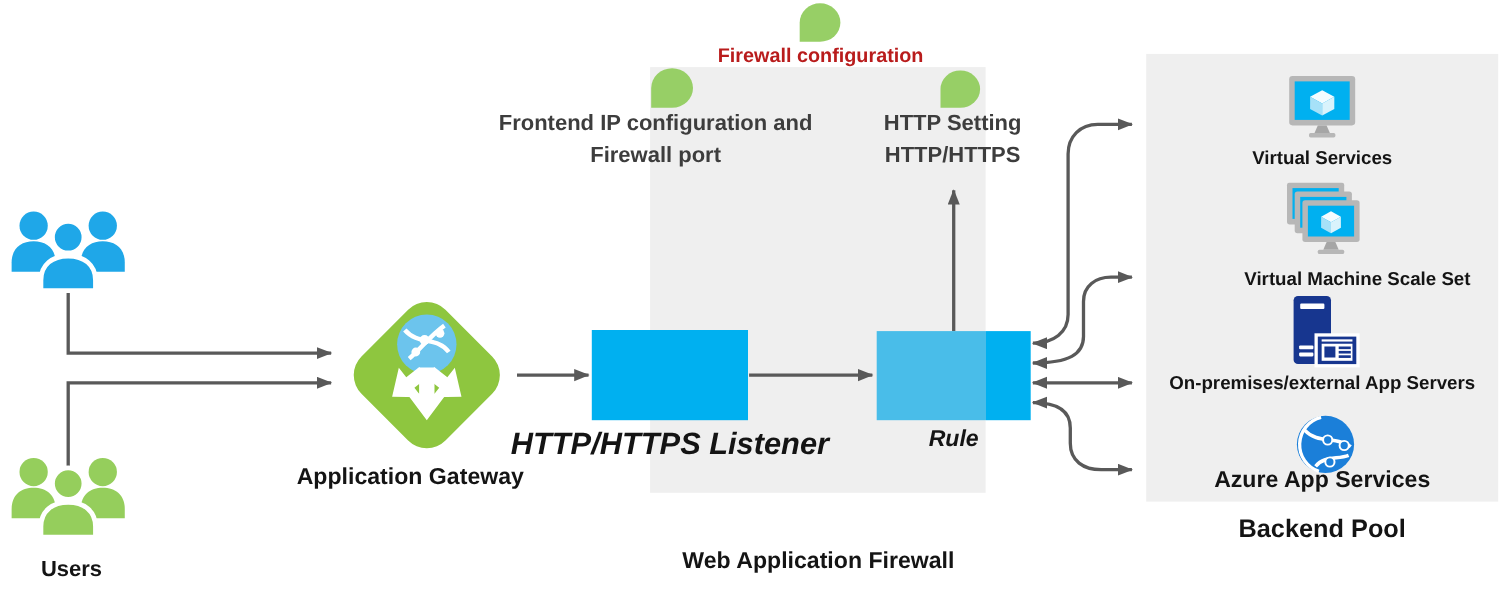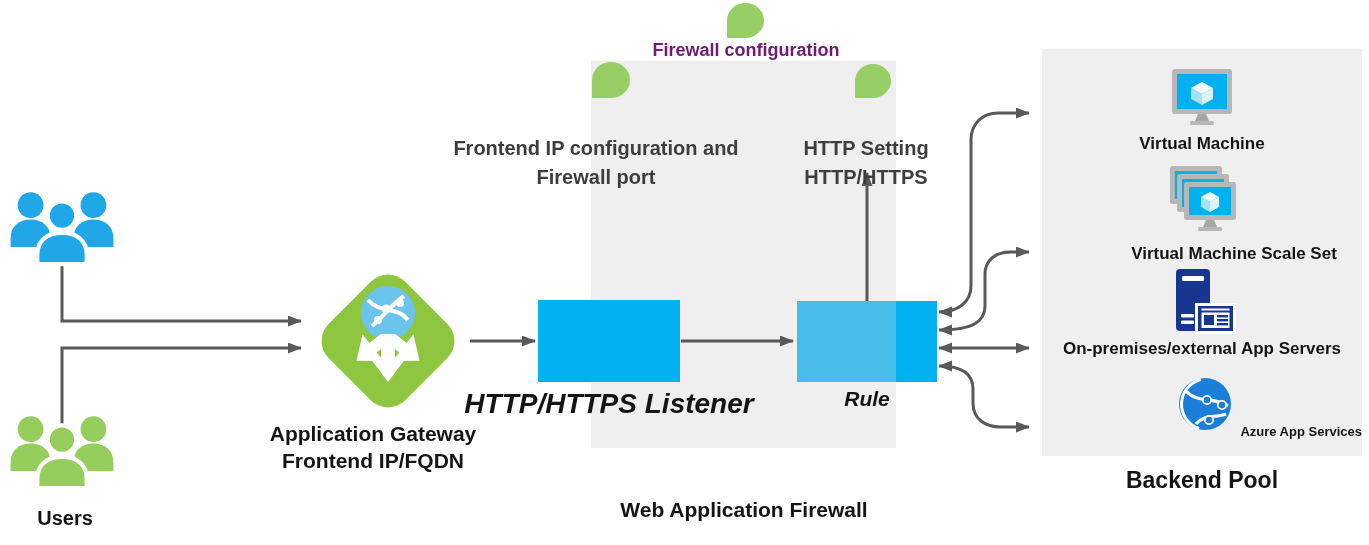--- a/index.html
+++ b/index.html
@@ -7,21 +7,21 @@
     position:relative;width:1369px;height:545px;background:#ffffff;
     font-family:"Liberation Sans",sans-serif;overflow:hidden;
   }
   .panel{position:absolute;background:var(--panel-gray);z-index:0;}
   svg.overlay{position:absolute;left:0;top:0;z-index:1;}
   .rect,.icon{position:absolute;z-index:2;}
   .lbl{
     position:absolute;z-index:2;font-weight:bold;color:var(--label-text);
     text-align:center;line-height:1.28;white-space:nowrap;
   }
-  .ann{color:var(--annotation-text);margin-top:36px;}
+  .ann{color:var(--annotation-text);}
   .tear{
     position:absolute;z-index:3;background:var(--marker-green);
     border-radius:50% 50% 50% 0;
   }
   .r-listener{left:538px;top:300px;width:142px;height:82px;background:var(--accent-blue);}
   .r-rule{
     left:797px;top:301px;width:140px;height:81px;
     background:linear-gradient(to right,var(--blue-muted) 0 70.7%,var(--accent-blue) 70.7% 100%);
   }
   .arrow-line{stroke:var(--arrow-gray);stroke-width:3;fill:none;}
@@ -82,33 +82,32 @@
     <polygon points="75,72 89,72 89,96 100,96 82,120 64,96 75,96" fill="#ffffff"></polygon>
     <g transform="rotate(52 82 74)">
       <polygon points="76,78 88,78 88,93 99,93 82,114 65,93 76,93" fill="#ffffff"></polygon>
     </g>
     <g transform="rotate(-52 82 74)">
       <polygon points="76,78 88,78 88,93 99,93 82,114 65,93 76,93" fill="#ffffff"></polygon>
     </g>
   </svg>
   <div class="lbl" style="left:223px;width:300px;top:420px;font-size:21px;line-height:27px;">
     <div>Application Gateway</div>
-    <div>Frontend IP/FQDN</div>
   </div>
 
   <div class="rect r-listener"></div>
   <div class="lbl" style="left:459px;width:300px;top:386px;font-size:28px;font-style:italic;">HTTP/HTTPS Listener</div>
 
   <div class="rect r-rule"></div>
   <div class="lbl" style="left:767px;width:200px;top:386px;font-size:21px;font-style:italic;">Rule</div>
 
   <div class="lbl" style="left:594px;width:300px;top:461px;font-size:21px;margin-top:36px;">Web Application Firewall</div>
 
   <div class="tear" style="left:727px;top:3px;width:37px;height:35px;"></div>
-  <div class="lbl" style="left:596px;width:300px;top:39px;font-size:18px;color:#701a75;text-align:center;">Firewall configuration</div>
+  <div class="lbl" style="left:596px;width:300px;top:39px;font-size:18px;color:#b91c1c;text-align:center;">Firewall configuration</div>
 
   <div class="tear" style="left:592px;top:62px;width:38px;height:36px;"></div>
   <div class="lbl ann" style="left:446px;width:300px;top:98px;font-size:20px;line-height:29px;">
     <div>Frontend IP configuration and</div>
     <div>Firewall port</div>
   </div>
 
   <div class="tear" style="left:855px;top:64px;width:36px;height:34px;"></div>
   <div class="lbl ann" style="left:716px;width:300px;top:98px;font-size:20px;line-height:29px;">
     <div>HTTP Setting</div>
@@ -117,21 +116,21 @@
 
   <svg class="icon" style="left:1167px;top:66px;" width="70" height="64" viewBox="0 0 70 62">
     <rect x="5" y="2" width="60" height="45" rx="3" fill="var(--frame-gray)"></rect>
     <rect x="10" y="7" width="50" height="35" fill="var(--accent-blue)"></rect>
     <polygon points="35,15 46,21 35,27 24,21" fill="#f4fcff"></polygon>
     <polygon points="24,21 35,27 35,38 24,32" fill="#a6e1f8"></polygon>
     <polygon points="46,21 35,27 35,38 46,32" fill="#d9f3fc"></polygon>
     <polygon points="31,47 39,47 42,54 28,54" fill="#a6a6a6"></polygon>
     <rect x="23" y="54" width="24" height="4" rx="1.5" fill="var(--frame-gray)"></rect>
   </svg>
-  <div class="lbl" style="left:1042px;width:320px;top:133px;font-size:17px;">Virtual Machine</div>
+  <div class="lbl" style="left:1042px;width:320px;top:133px;font-size:17px;">Virtual Services</div>
 
   <svg class="icon" style="left:1160px;top:166px;" width="84" height="76" viewBox="0 0 84 76">
     <rect x="10" y="0" width="52" height="38" rx="2.5" fill="var(--frame-gray)"></rect>
     <rect x="15" y="5" width="42" height="28" fill="var(--accent-blue)"></rect>
     <rect x="17" y="8" width="52" height="38" rx="2.5" fill="var(--frame-gray)"></rect>
     <rect x="22" y="13" width="42" height="28" fill="var(--accent-blue)"></rect>
     <rect x="24" y="16" width="52" height="38" rx="2.5" fill="var(--frame-gray)"></rect>
     <rect x="29" y="21" width="42" height="28" fill="var(--accent-blue)"></rect>
     <polygon points="50,26 59,31 50,36 41,31" fill="#f4fcff"></polygon>
     <polygon points="41,31 50,36 50,46 41,41" fill="#a6e1f8"></polygon>
@@ -161,17 +160,17 @@
     <circle cx="29" cy="28" r="26" fill="var(--app-service-blue)"></circle>
     <g stroke="#ffffff" fill="none">
       <path d="M25,3.5 A25.5,25.5 0 0 0 23,52.5" stroke-width="3"></path>
       <path d="M10,15 C22,28 38,20 52,30" stroke-width="3.2"></path>
       <path d="M20,48 C28,38 40,42 50,38" stroke-width="3.2"></path>
     </g>
     <circle cx="31" cy="24" r="4.2" fill="var(--app-service-blue)" stroke="#ffffff" stroke-width="1.8"></circle>
     <circle cx="46" cy="29" r="4.2" fill="var(--app-service-blue)" stroke="#ffffff" stroke-width="1.8"></circle>
     <circle cx="33" cy="44" r="4.2" fill="var(--app-service-blue)" stroke="#ffffff" stroke-width="1.8"></circle>
   </svg>
-  <div class="lbl" style="left:1042px;width:320px;top:424px;font-size:13px;text-align:right;">Azure App Services</div>
+  <div class="lbl" style="left:1042px;width:320px;top:424px;font-size:21px;">Azure App Services</div>
 
   <div class="lbl" style="left:1042px;width:320px;top:466px;font-size:23px;">Backend Pool</div>
 
 </div>
 
 </body></html>

